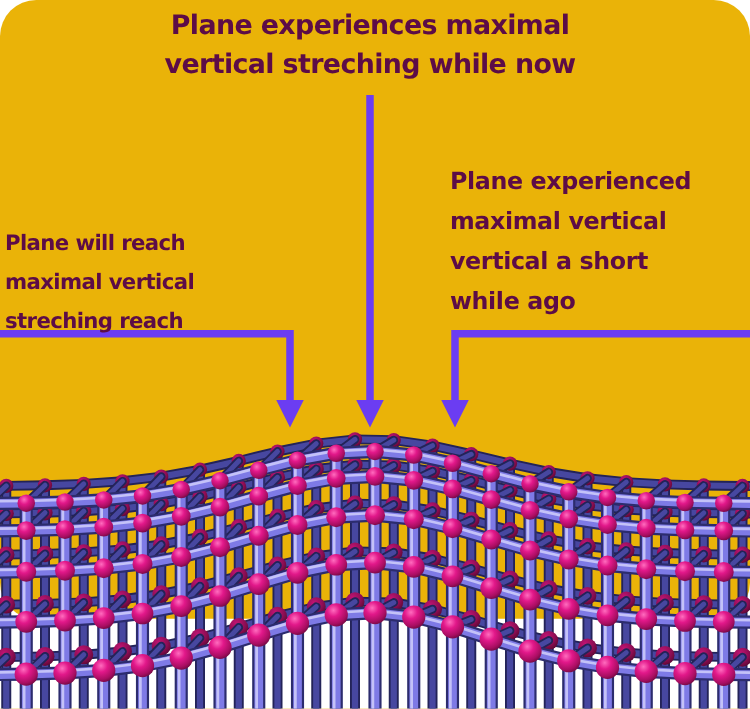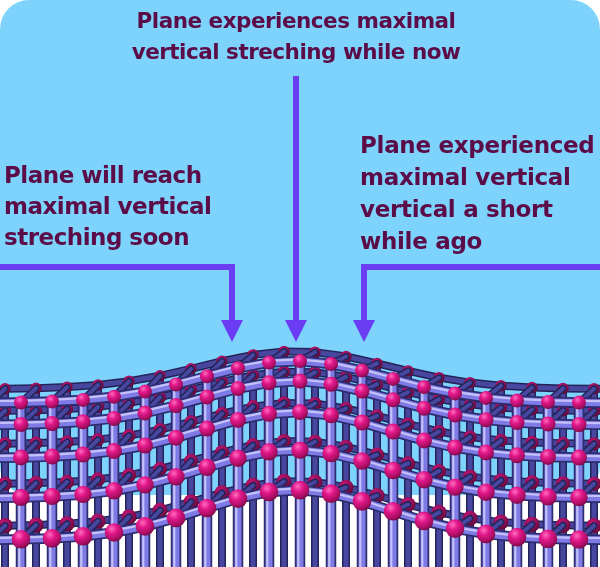--- a/index.html
+++ b/index.html
@@ -5,21 +5,21 @@
   html, body { margin: 0; padding: 0; }
   body {
     width: 600px; height: 567px;
     background: #ffffff;
     overflow: hidden;
     font-family: "DejaVu Sans", "Liberation Sans", sans-serif;
   }
   .stage {
     position: relative;
     width: 600px; height: 495px;
-    background: #7dd3fc;
+    background: #eab308;
     border-radius: 29px;
   }
   #scene {
     position: absolute;
     left: 0; top: 0;
     width: 600px; height: 567px;
   }
   .annotation {
     position: absolute;
     font-weight: bold;
@@ -27,30 +27,30 @@
     z-index: 2;
   }
   .ann-top {
     left: 0; width: 592px; top: 5px;
     text-align: center;
     font-size: 21.5px;
     line-height: 31px;
     letter-spacing: -0.5px;
   }
   .ann-left {
-    left: 4px; top: 160px;
+    left: 4px; top: 180px;
     text-align: left;
-    font-size: 23px;
+    font-size: 17px;
     line-height: 31px;
     letter-spacing: -0.5px;
   }
   .ann-right {
     left: 360px; top: 129px;
     text-align: left;
-    font-size: 23px;
+    font-size: 19px;
     line-height: 32px;
     letter-spacing: -0.3px;
   }
 </style>
 </head>
 <body style="background: rgb(255, 255, 255);">
 
 <div class="stage">
 
   <svg id="scene" viewBox="0 0 600 567" xmlns="http://www.w3.org/2000/svg">
@@ -1531,21 +1531,21 @@
     </svg>
 
   <div class="annotation ann-top" style="color: rgb(92, 12, 71);">
     <div>Plane experiences maximal</div>
     <div>vertical streching while now</div>
   </div>
 
   <div class="annotation ann-left" style="color: rgb(92, 12, 71);">
     <div>Plane will reach</div>
     <div>maximal vertical</div>
-    <div>streching soon</div>
+    <div>streching reach</div>
   </div>
 
   <div class="annotation ann-right" style="color: rgb(92, 12, 71);">
     <div>Plane experienced</div>
     <div>maximal vertical</div>
     <div>vertical a short</div>
     <div>while ago</div>
   </div>
 
 </div>

